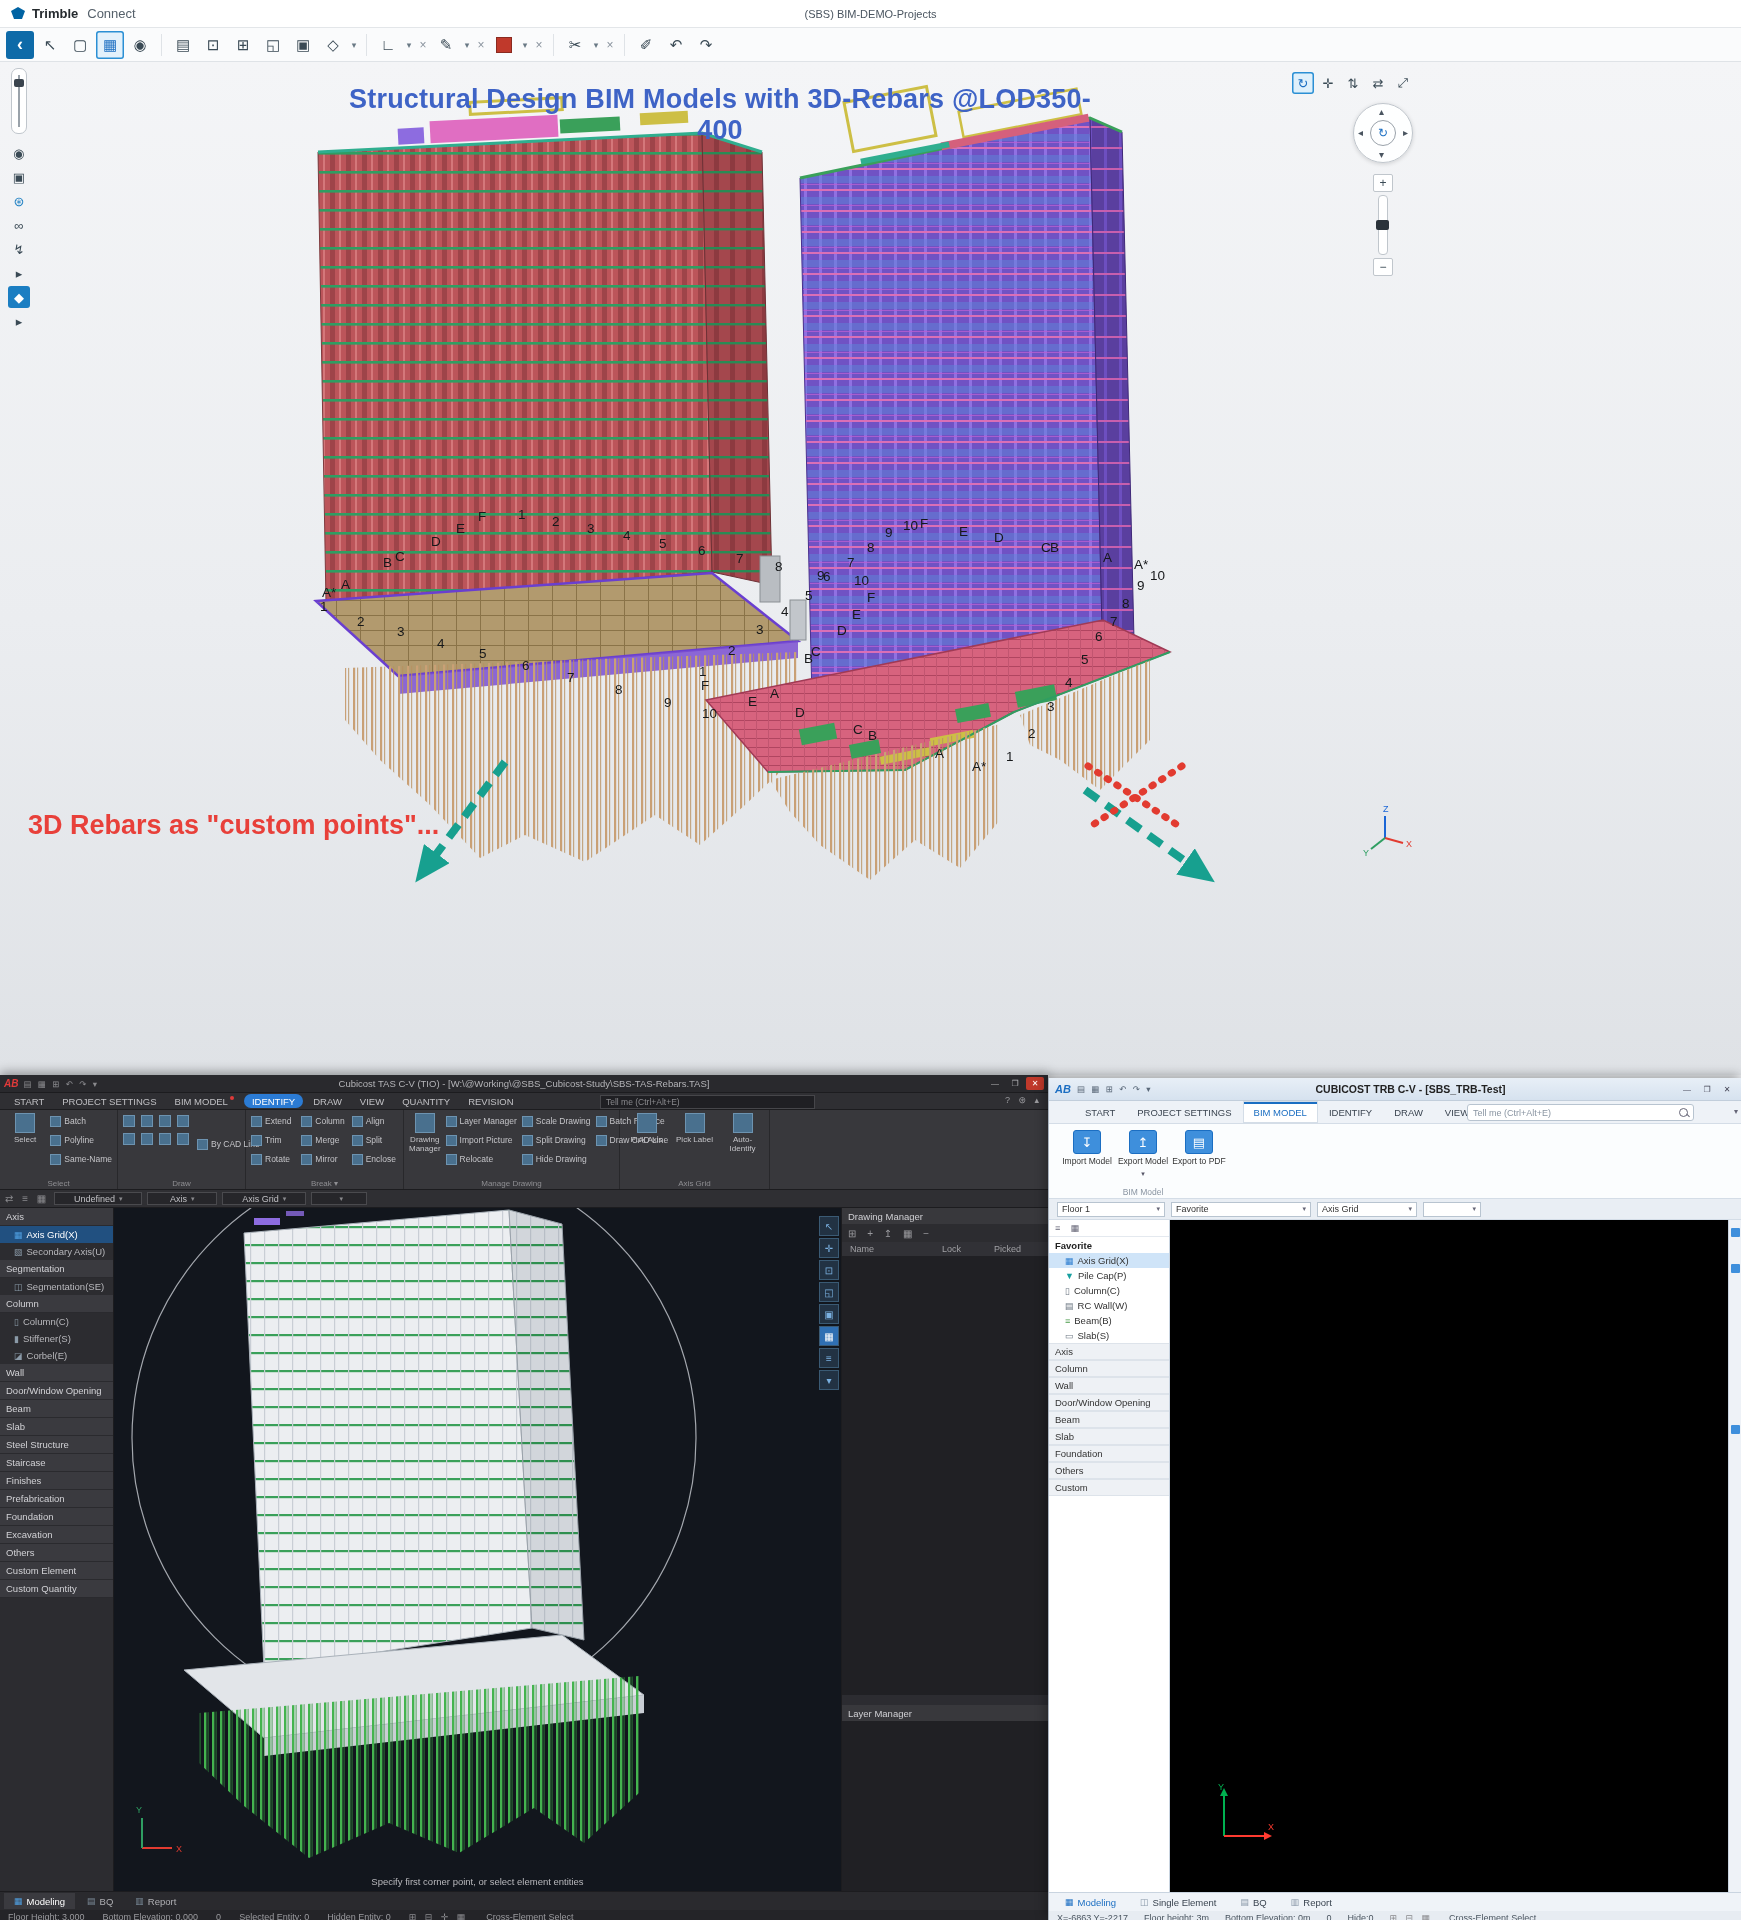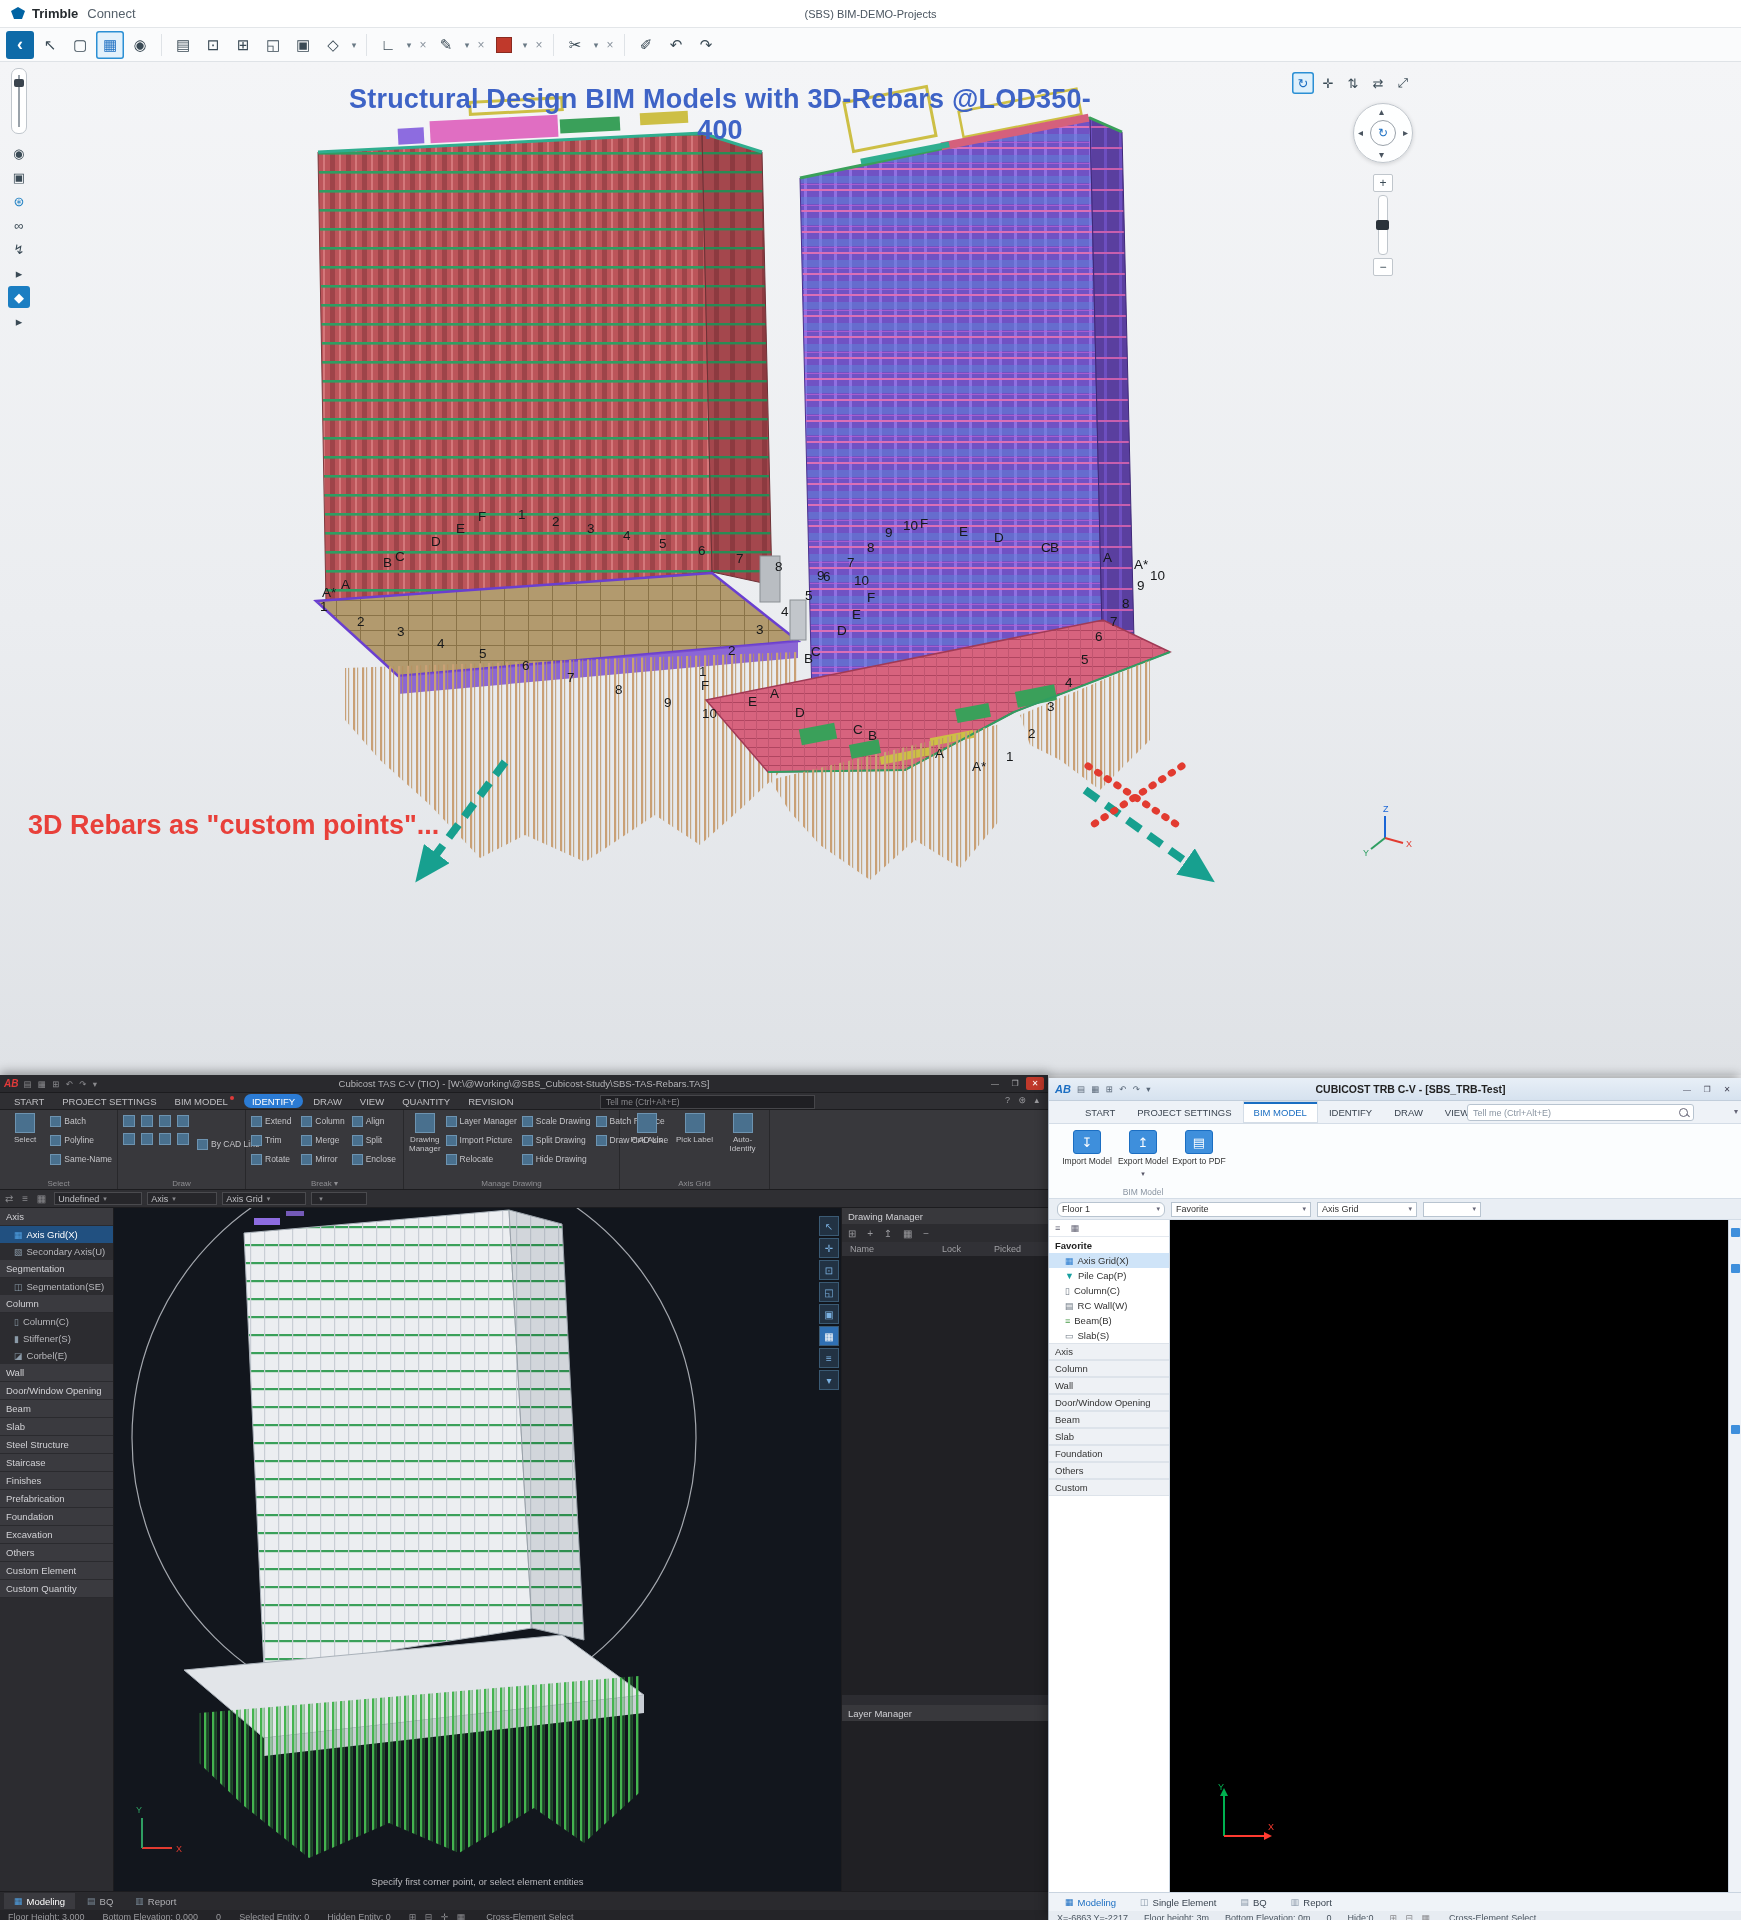--- a/index.html
+++ b/index.html
@@ -79,21 +79,21 @@
   .rbtn.hl::before{background:#2f7fd0;border-color:#66aaf0;}
   .rbig{width:44px;display:flex;flex-direction:column;align-items:center;gap:2px;}
   .rbig .ricon{width:20px;height:20px;background:#49708e;border:1px solid #6d93b0;box-sizing:border-box;}
   .rbig .rbl{font-size:8px;color:#c4c4c8;text-align:center;line-height:1.15;}
   .dgrid{display:grid;grid-template-columns:repeat(4,15px);grid-auto-rows:15px;gap:3px;align-content:flex-start;padding-top:2px;}
   .dico{width:12px;height:12px;background:#49708e;border:1px solid #6d93b0;box-sizing:border-box;}
   .mgrid{display:grid;grid-template-columns:repeat(3,1fr);grid-auto-rows:19px;column-gap:4px;}
   .mangrid{display:grid;grid-auto-flow:column;grid-template-rows:repeat(3,19px);column-gap:5px;}
   #tas-selrow{height:17px;background:#2f2f33;border-bottom:1px solid #1c1c1f;display:flex;align-items:center;padding-left:5px;gap:5px;}
   .dsel{background:#26262a;border:1px solid #4a4a4e;color:#c0c0c4;font-size:9px;height:13px;
-        display:flex;align-items:center;justify-content:flex-start;padding:0 3px;box-sizing:border-box;}
+        display:flex;align-items:center;justify-content:center;padding:0 3px;box-sizing:border-box;}
   .dsel .cr{font-size:7px;color:#8a8a8e;margin-left:4px;}
   #tas-body{display:flex;height:683px;position:relative;}
   #tas-sidebar{width:113px;background:#2c2c30;border-right:1px solid #1c1c1f;overflow:hidden;flex:none;}
   .sb-h{height:17px;background:#3a3a3f;color:#d2d2d6;display:flex;align-items:center;padding-left:6px;font-size:9.5px;border-bottom:1px solid #2a2a2e;}
   .sb-i{height:17px;display:flex;align-items:center;padding-left:14px;gap:4px;font-size:9.5px;color:#b8b8bc;}
   .sb-i.sel{background:#215080;color:#fff;}
   .sb-ic{font-size:9px;}
   #tas-viewport{flex:1;position:relative;background:#12161d;overflow:hidden;}
   #tas-hint{position:absolute;bottom:4px;left:0;right:0;text-align:center;font-size:9.5px;color:#b8b8bc;}
   #tas-vtools{position:absolute;right:2px;top:8px;display:flex;flex-direction:column;gap:2px;}
@@ -724,21 +724,21 @@
         <span class="bcaret">▾</span>
       </div>
       <div class="bimbtn">
         <span class="bicon">▤</span>
         <span class="blabel">Export to PDF</span>
       </div>
       <div id="trb-grouplabel">BIM Model</div>
     </div>
     <div id="trb-selrow">
       <span id="trb-selectors" style="display:flex;gap:6px;">
-          <span class="lsel" style="width: 108px; border-radius: 6px;">
+          <span class="lsel" style="width: 108px;">
             <span>Floor 1</span>
             <span class="cr">▾</span>
           </span>
           <span class="lsel" style="width: 140px;">
             <span>Favorite</span>
             <span class="cr">▾</span>
           </span>
           <span class="lsel" style="width: 100px;">
             <span>Axis Grid</span>
             <span class="cr">▾</span>

